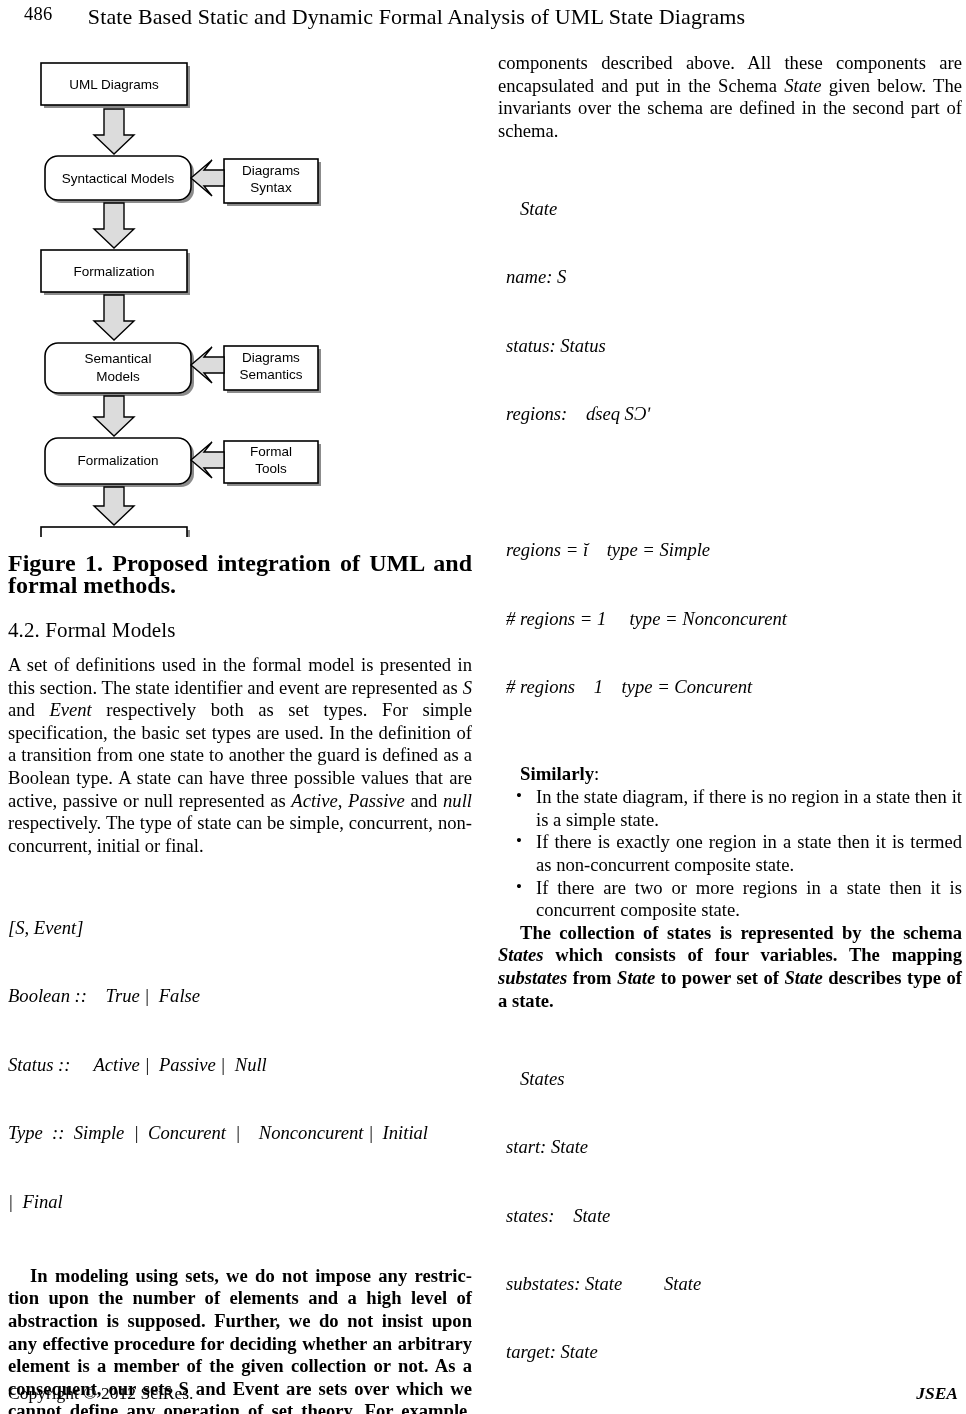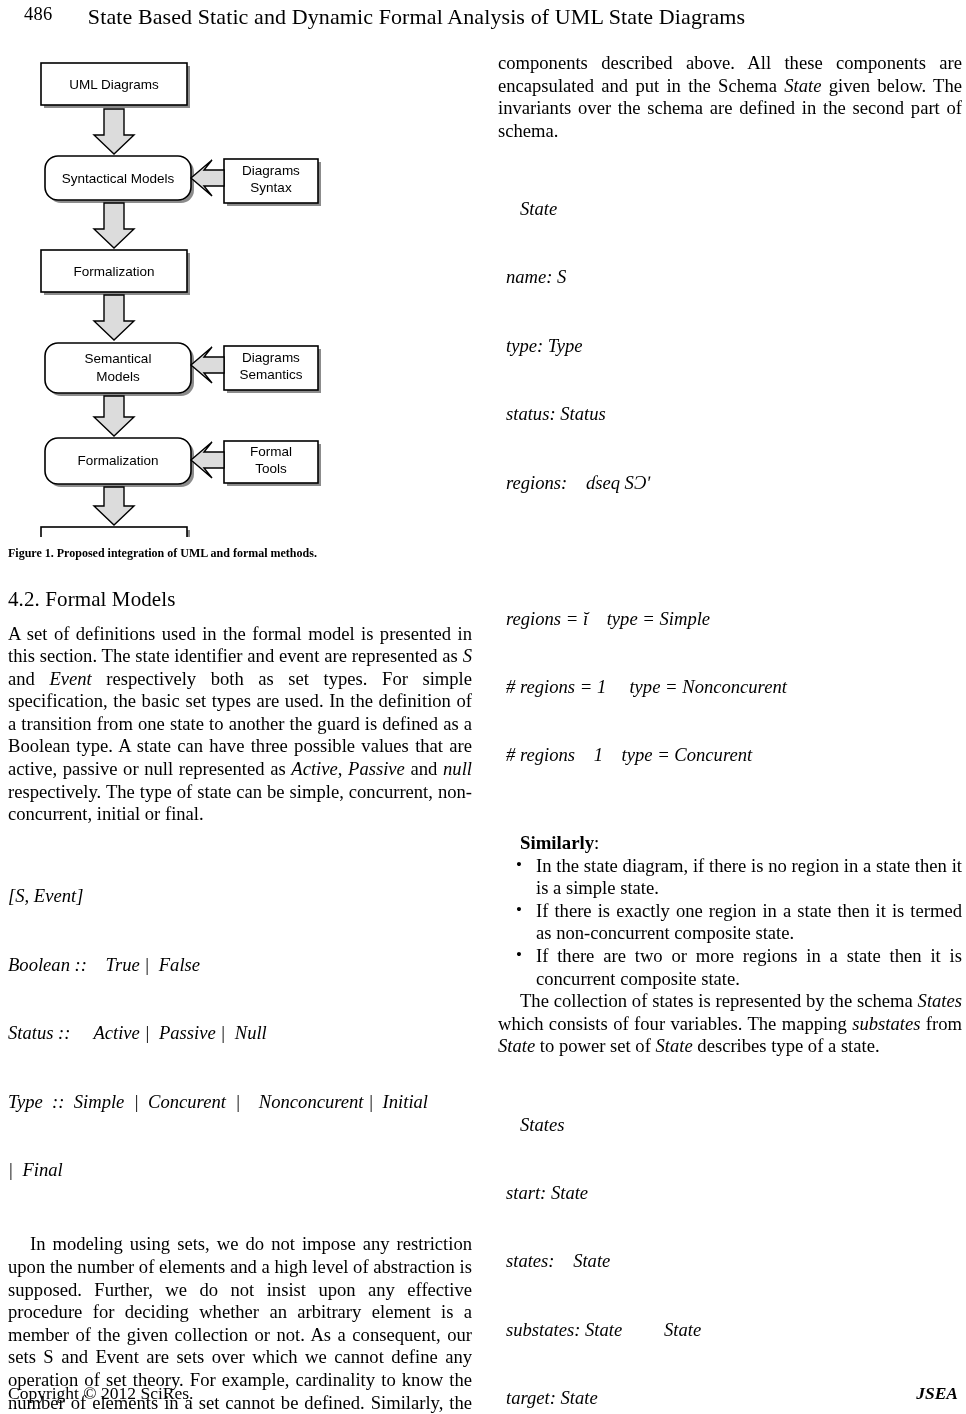--- a/index.html
+++ b/index.html
@@ -53,37 +53,37 @@
   .col-right { left: 498px; }
 
   p {
     margin: 0;
     font-size: 18.6px;
     line-height: 22.6px;
     text-align: justify;
     text-justify: inter-word;
     hyphens: manual;
   }
-  p.indent { text-indent: 22px; }
+  p.indent { text-indent: 22px; font-weight: bold; }
   .it { font-style: italic; }
 
   
   .figure {
     position: relative;
     width: 464px;
     height: 485px;
   }
   .fig-canvas {
     position: absolute;
     left: 0;
     top: 0;
   }
   .fig-caption {
-    margin-top: 6px;
-    font-size: 12px;
+    margin-top: 16px;
+    font-size: 24px;
     line-height: 21.5px;
     font-weight: bold;
     text-align: justify;
   }
 
   
   h2.section-heading {
     margin: 22px 0 12px 0;
     font-size: 21px;
     font-weight: normal;
@@ -266,21 +266,20 @@
 
 </div>
 
 <div class="col col-right">
 
   <p><span>components described above. All these components are encapsulated and put in the Schema </span><span class="it">State</span><span> given below. The invariants over the schema are defined in the second part of schema.</span></p>
 
   <div class="zblock schema">
     <div class="schema-name">State</div>
     <div class="schema-line">name: S</div>
-    <div class="schema-line">type: Type</div>
     <div class="schema-line">status: Status</div>
     <div class="schema-line">regions:    ɗseq SƆʹ</div>
     <div class="schema-spacer"></div>
     <div class="schema-pred">regions = ĭ    type = Simple</div>
     <div class="schema-pred"># regions = 1     type = Nonconcurent</div>
     <div class="schema-pred"># regions    1    type = Concurent</div>
   </div>
 
   <div class="inv-title"><span>Similarly</span><span class="colon">:</span></div>
   <ul class="inv-list">

